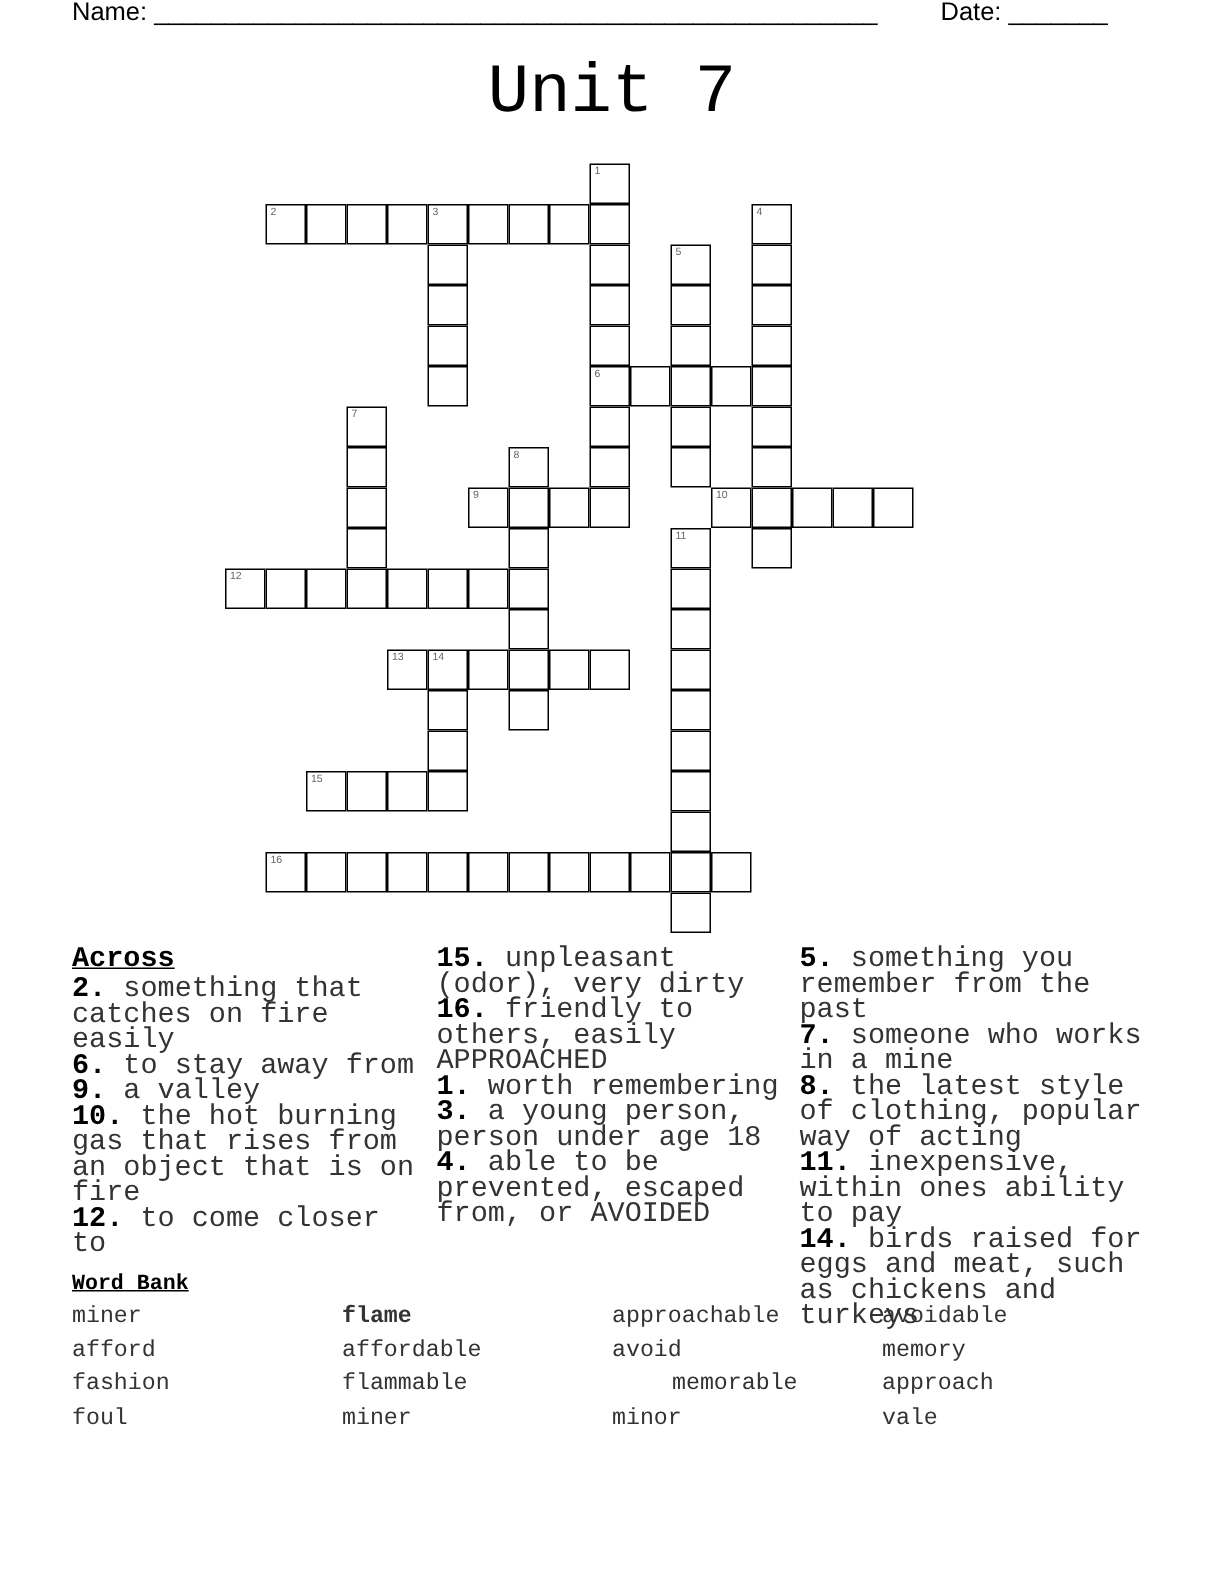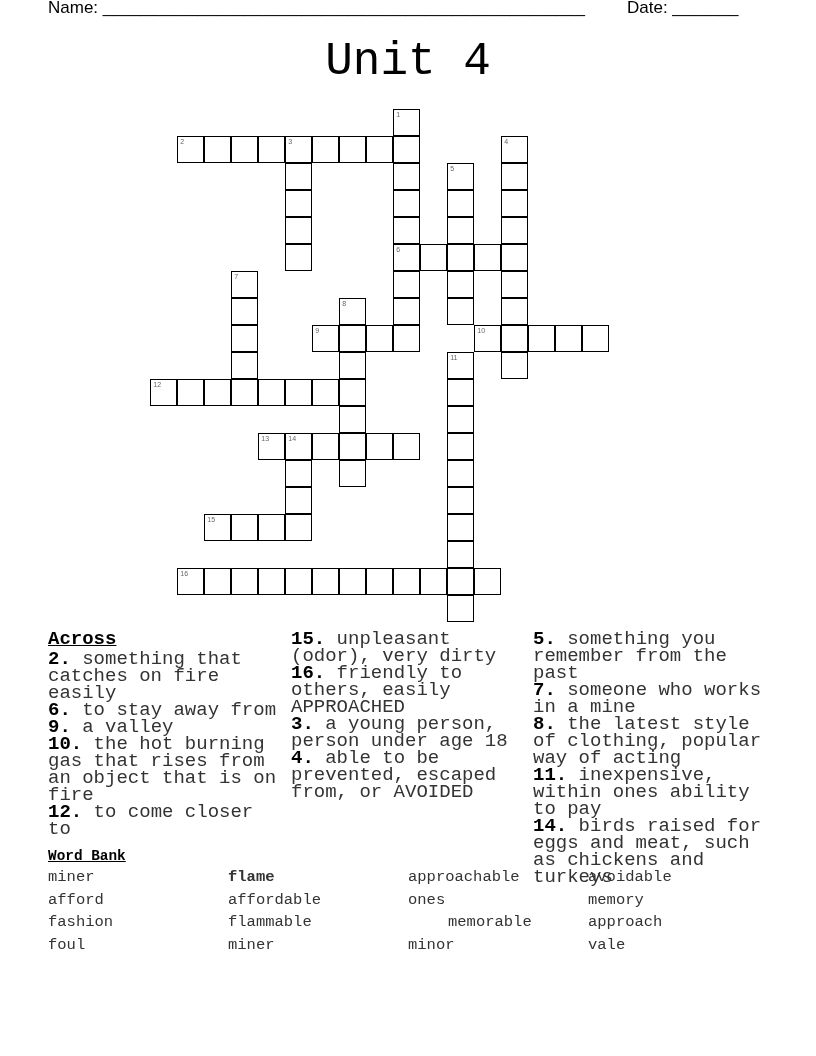--- a/index.html
+++ b/index.html
@@ -16,21 +16,21 @@
     .wb-title { position: absolute; left: 48px; top: 848px; font-family: "Liberation Mono", monospace; font-size: 14.4px; font-weight: bold; text-decoration: underline; color: #000; }
     .wb { position: absolute; left: 48px; top: 868px; font-family: "Liberation Mono", monospace; font-size: 15.5px; color: #333; }
     .wb-item { position: absolute; white-space: nowrap; }
   </style>
 </head>
 <body>
 
 <div class="hdr" style="left:48px;">Name: ___________________________________________________</div>
 <div class="hdr" style="left:627px;">Date: _______</div>
 
-<div class="title">Unit 4</div>
+<div class="title">Unit 7</div>
 
 <div class="grid" id="grid">
     <div class="cell" style="left: 243px; top: 0px;">
       <span class="num">1</span>
     </div>
     <div class="cell" style="left: 243px; top: 27px;"></div>
     <div class="cell" style="left: 243px; top: 54px;"></div>
     <div class="cell" style="left: 243px; top: 81px;"></div>
     <div class="cell" style="left: 243px; top: 108px;"></div>
     <div class="cell" style="left: 243px; top: 135px;">
@@ -158,40 +158,41 @@
     <div class="sec">Across</div>
     <p class="clue"><b>2.</b> something that catches on fire easily</p>
     <p class="clue"><b>6.</b> to stay away from</p>
     <p class="clue"><b>9.</b> a valley</p>
     <p class="clue"><b>10.</b> the hot burning gas that rises from an object that is on fire</p>
     <p class="clue"><b>12.</b> to come closer to</p>
   </div>
 <div class="clues" style="left:291px; top:631px; width:235px;" id="col2">
     <p class="clue"><b>15.</b> unpleasant (odor), very dirty</p>
     <p class="clue"><b>16.</b> friendly to others, easily APPROACHED</p>
+    <p class="clue"><b>1.</b> worth remembering</p>
     <p class="clue"><b>3.</b> a young person, person under age 18</p>
     <p class="clue"><b>4.</b> able to be prevented, escaped from, or AVOIDED</p>
   </div>
 <div class="clues" style="left:533px; top:631px; width:240px;" id="col3">
     <p class="clue"><b>5.</b> something you remember from the past</p>
     <p class="clue"><b>7.</b> someone who works in a mine</p>
     <p class="clue"><b>8.</b> the latest style of clothing, popular way of acting</p>
     <p class="clue"><b>11.</b> inexpensive, within ones ability to pay</p>
     <p class="clue"><b>14.</b> birds raised for eggs and meat, such as chickens and turkeys</p>
   </div>
 
 <div class="wb-title">Word Bank</div>
 <div class="wb" id="wordbank">
     <span class="wb-item" style="left: 0px; top: 0px;">miner</span>
     <span class="wb-item" style="left: 180px; top: 0px; font-weight: bold;">flame</span>
     <span class="wb-item" style="left: 360px; top: 0px;">approachable</span>
     <span class="wb-item" style="left: 540px; top: 0px; text-align: center;">avoidable</span>
     <span class="wb-item" style="left: 0px; top: 22.7px;">afford</span>
     <span class="wb-item" style="left: 180px; top: 22.7px;">affordable</span>
-    <span class="wb-item" style="left: 360px; top: 22.7px;">ones</span>
+    <span class="wb-item" style="left: 360px; top: 22.7px;">avoid</span>
     <span class="wb-item" style="left: 540px; top: 22.7px;">memory</span>
     <span class="wb-item" style="left: 0px; top: 45.4px;">fashion</span>
     <span class="wb-item" style="left: 180px; top: 45.4px;">flammable</span>
     <span class="wb-item" style="left: 360px; top: 45.4px; padding-left: 40px;">memorable</span>
     <span class="wb-item" style="left: 540px; top: 45.4px;">approach</span>
     <span class="wb-item" style="left: 0px; top: 68.1px;">foul</span>
     <span class="wb-item" style="left: 180px; top: 68.1px;">miner</span>
     <span class="wb-item" style="left: 360px; top: 68.1px;">minor</span>
     <span class="wb-item" style="left: 540px; top: 68.1px;">vale</span>
   </div>

